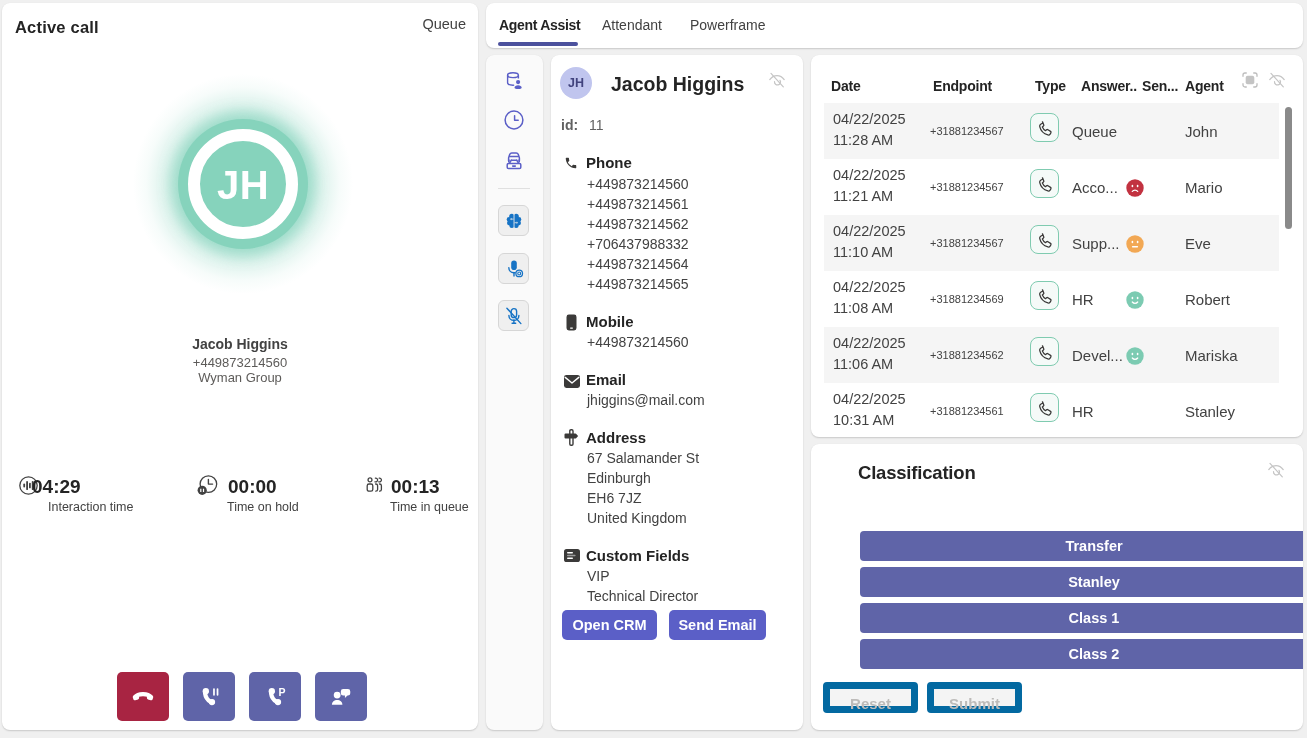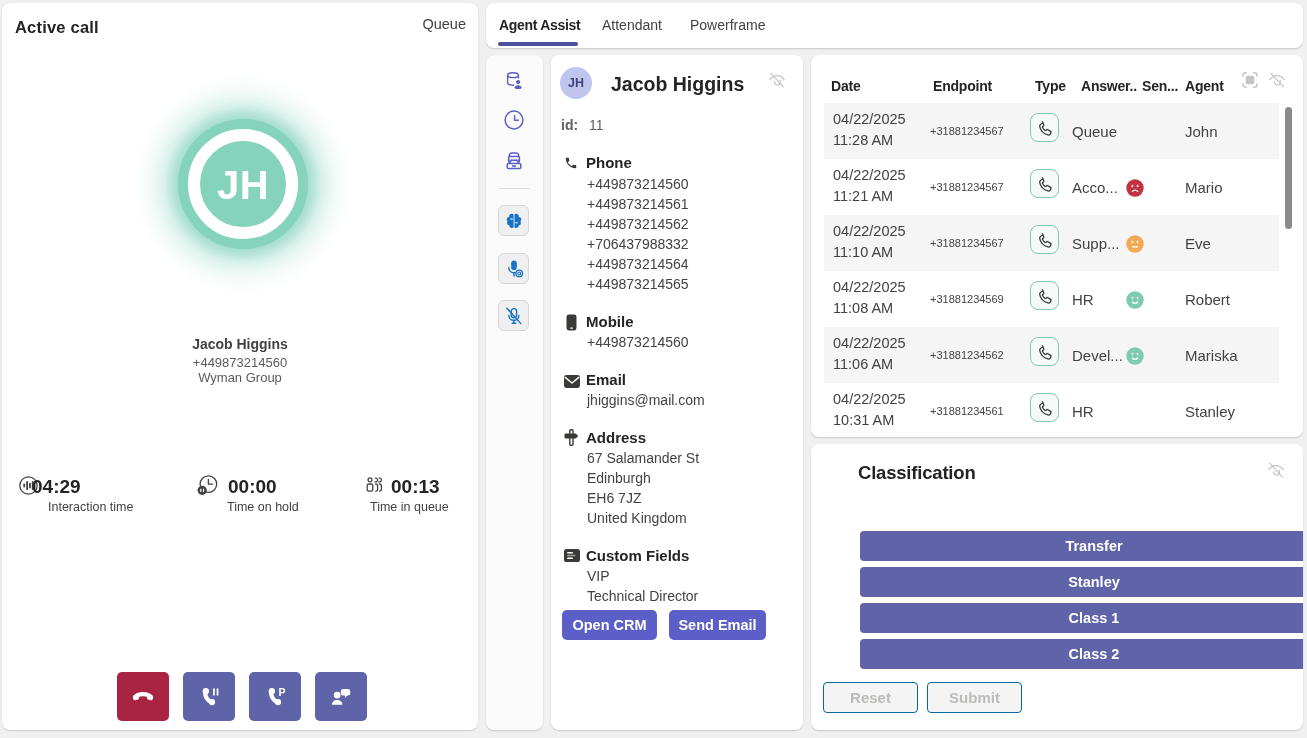--- a/index.html
+++ b/index.html
@@ -68,21 +68,21 @@
 .cell { font-size:15px; color:#424242; line-height:17px; }
 .cell.ep { font-size:11px; line-height:16px; }
 .cell.dt { font-size:14.5px; }
 .phbtn { left:219px; width:29px; height:29px; border:1px solid #7fcbb0; border-radius:8px; background:#f5faf8; }
 .phbtn svg { position:absolute; left:50%; top:50%; transform:translate(-50%,-50%); }
 .thumb { left:474px; top:52px; width:7px; height:122px; border-radius:3.5px; background:#8a8a8a; }
 
 .cl-title { left:12px; top:18px; font-size:18.5px; font-weight:bold; line-height:22px; color:#242424; letter-spacing:-0.2px;margin-left:35px; }
 .clbtn { left:12px; width:468px; height:30px; border-radius:4px; background:#5f64a8; color:#fff;
   font-size:14.5px; font-weight:bold; text-align:center; line-height:30px;margin-left:37px; }
-.gbtn { top:238px; width:95px; height:31px; border-radius:4px; background:#f4f4f4; border:1px solid #0369a1;
+.gbtn { top:238px; width:95px; height:31px; border-radius:4px; background:#f4f4f4; border:7px solid #0369a1;
   color:#bdbbb9; font-size:15px; font-weight:bold; text-align:center; line-height:29px; }
 </style>
 </head>
 <body>
 
 <div class="card" id="left">
   <div class="abs ac-title">Active call</div>
   <div class="abs queue-lab">Queue</div>
   <div class="abs glow"></div>
   <div class="abs disc">
@@ -119,21 +119,21 @@
         <g fill="none" stroke="#424242" stroke-width="1.3" stroke-linecap="round" stroke-linejoin="round">
           <circle cx="4.0" cy="2.9" r="1.95"></circle>
           <rect x="1.2" y="7.0" width="5.6" height="7.2" rx="1.8"></rect>
           <path d="M9.4 1.05 a1.95 1.95 0 1 1 -0.45 3.75"></path>
           <path d="M9.6 7.0 h0.2 c1.0 0 1.8 0.8 1.8 1.8 v3.6 c0 1.0-0.8 1.8-1.8 1.8"></path>
           <path d="M13.2 1.05 a1.95 1.95 0 1 1 -0.45 3.75"></path>
           <path d="M13.4 7.0 h0.2 c1.0 0 1.8 0.8 1.8 1.8 v3.6 c0 1.0-0.8 1.8-1.8 1.8"></path>
         </g>
       </svg></div>
   <div class="abs t-time" style="left:389px;">00:13</div>
-  <div class="abs t-lab" style="left:368px;text-align:right;">Time in queue</div>
+  <div class="abs t-lab" style="left:388px;text-align:right;">Time in queue</div>
 
   <div class="abs cbtn red" style="left:115px;">
       <svg width="22" height="11" viewBox="0 0 27 13.5">
         <path d="M13.5 0.6 C8.1 0.6 3.8 2.7 1.8 4.8 C1.0 5.6 0.8 6.7 1.1 7.7 l0.6 1.8 c0.3 1.0 1.4 1.5 2.4 1.2 l3.3-1.0 c0.85-0.26 1.4-1.05 1.35-1.93 l-0.08-1.4 c1.15-0.38 2.7-0.6 4.83-0.6 s3.68 0.22 4.83 0.6 l-0.08 1.4 c-0.05 0.88 0.5 1.67 1.35 1.93 l3.3 1.0 c1.0 0.3 2.1-0.2 2.4-1.2 l0.6-1.8 c0.3-1.0 0.1-2.1-0.7-2.9 C23.2 2.7 18.9 0.6 13.5 0.6 z" fill="#fff"></path>
       </svg>
     </div>
   <div class="abs cbtn purp" style="left:181px;">
       <svg width="23" height="23" viewBox="0 0 24 24">
         <circle cx="8.7" cy="5.9" r="3.3" fill="#fff"></circle>
         <circle cx="15.1" cy="17.3" r="3.3" fill="#fff"></circle>

